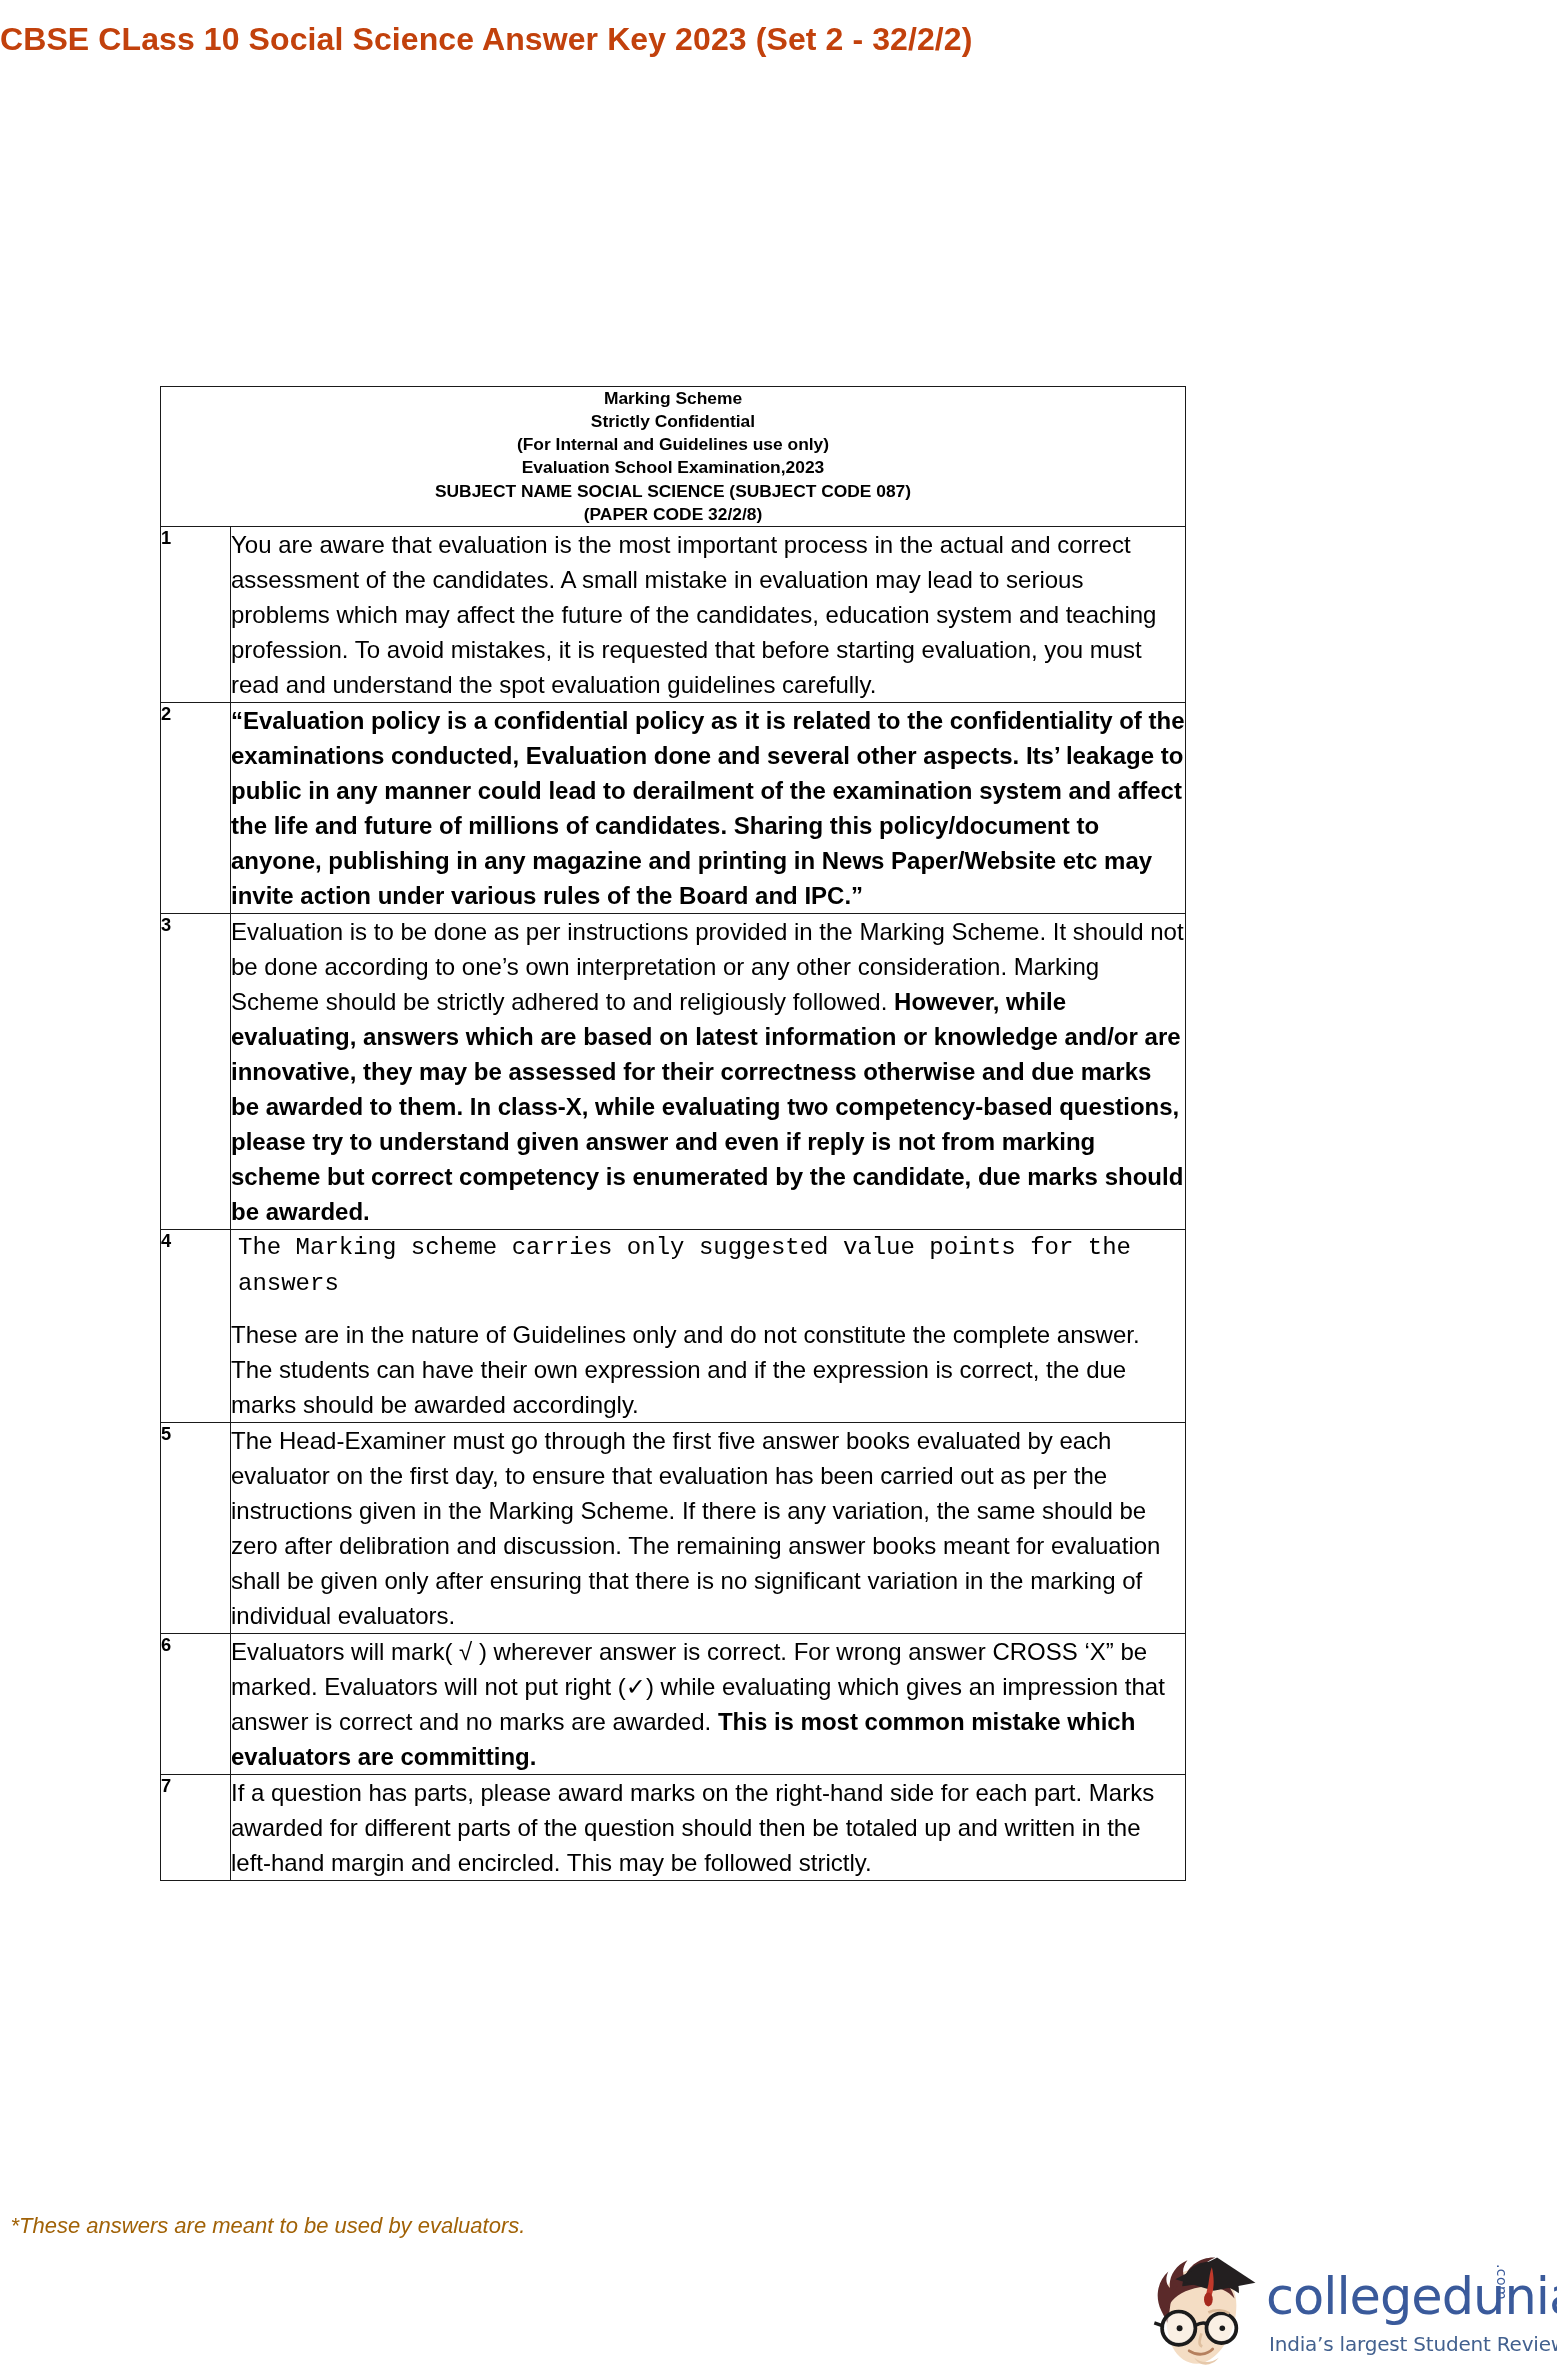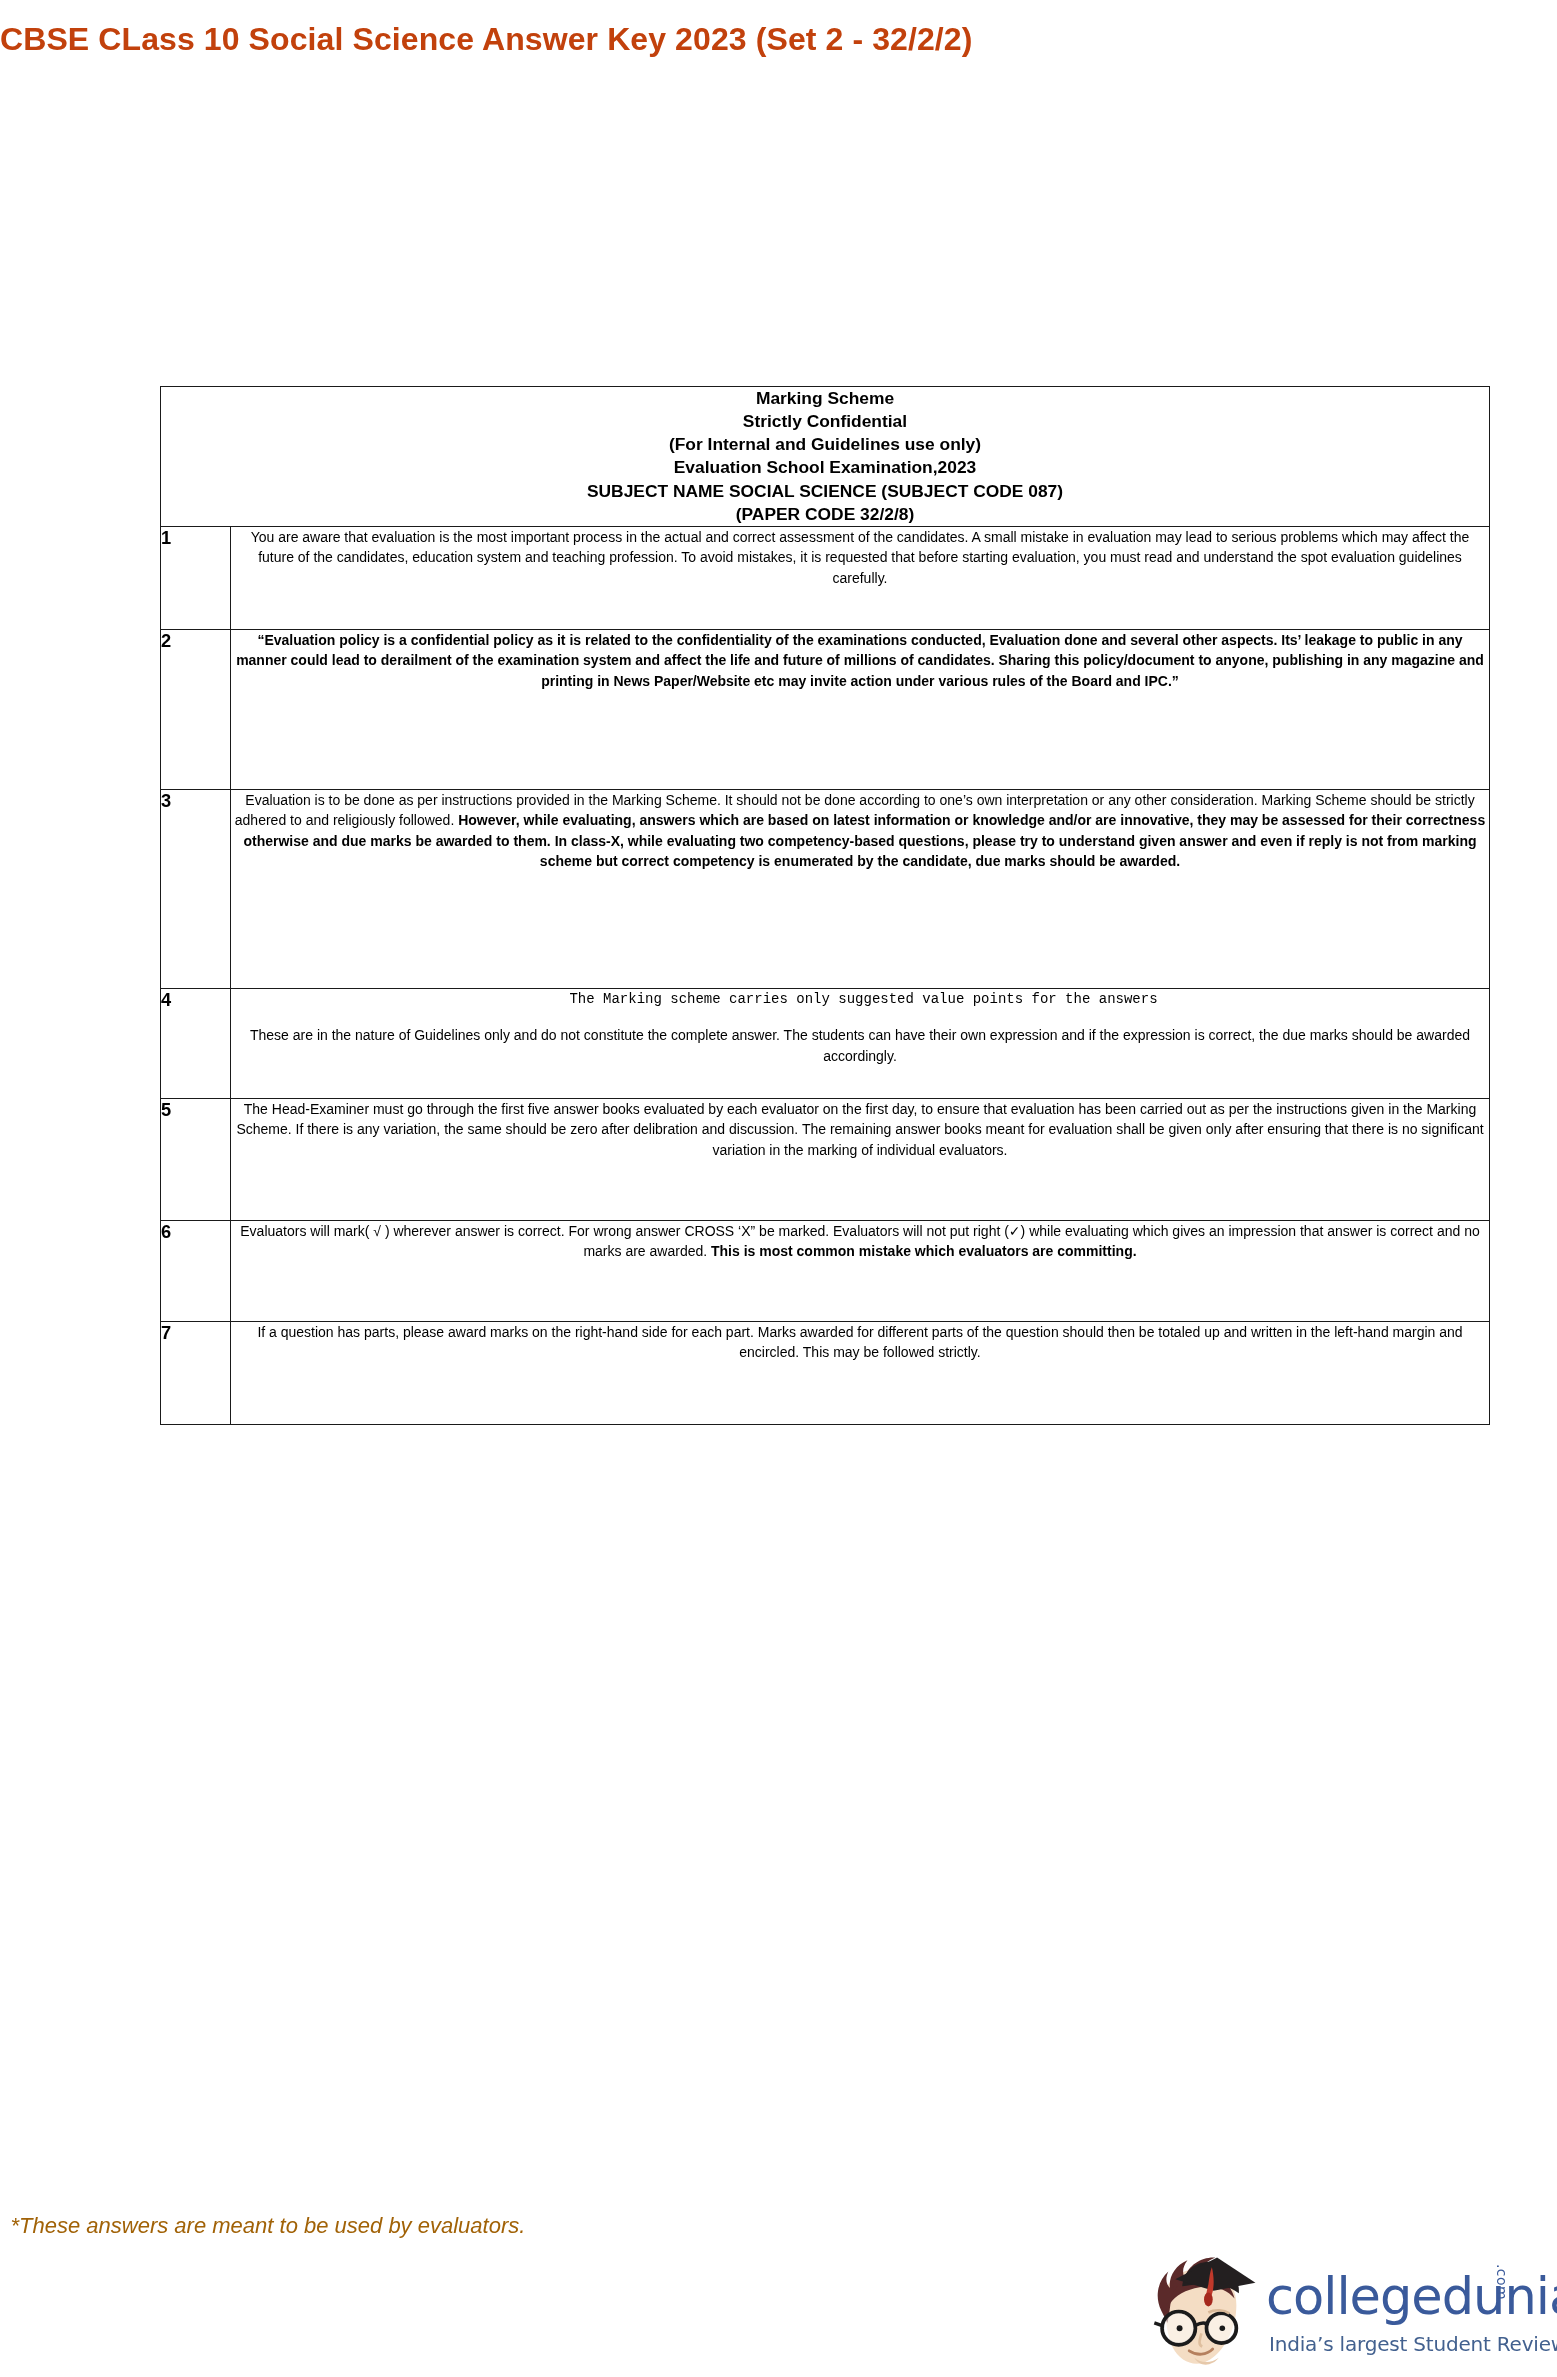--- a/index.html
+++ b/index.html
@@ -27,21 +27,21 @@
     font-weight: bold;
     letter-spacing: 0.1px;
     color: #c2410c;
   }
 
   
   .ms-table {
     position: absolute;
     left: 160px;
     top: 386px;
-    width: 1330px;
+    width: 1026px;
     border-collapse: collapse;
     table-layout: fixed;
   }
   .ms-table td {
     border: 1.3px solid #1a1a1a;
     vertical-align: top;
     padding: 0;
   }
 
   
@@ -70,23 +70,23 @@
 
   
   .num-col { width: 70px; }
   .num-cell {
     padding: 10.5px 0 0 8.7px;
     font-size: 18.3px;
     font-weight: bold;
   }
   .body-cell {
     padding: 10.5px 15.7px 12.2px 14px;
-    font-size: 14px;
+    font-size: 24px;
     line-height: 1.46;
-    text-align: center;
+    text-align: left;
   }
   .body-cell p { margin: 0; }
   .body-cell p + p { margin-top: 16px; }
   .b { font-weight: bold; }
   .indent-first { padding-left: 7px; font-family: Liberation Mono, monospace; }
 
   
   .r1 td { height: 103px; }
   .r2 td { height: 160px; }
   .r3 td { height: 199px; }

